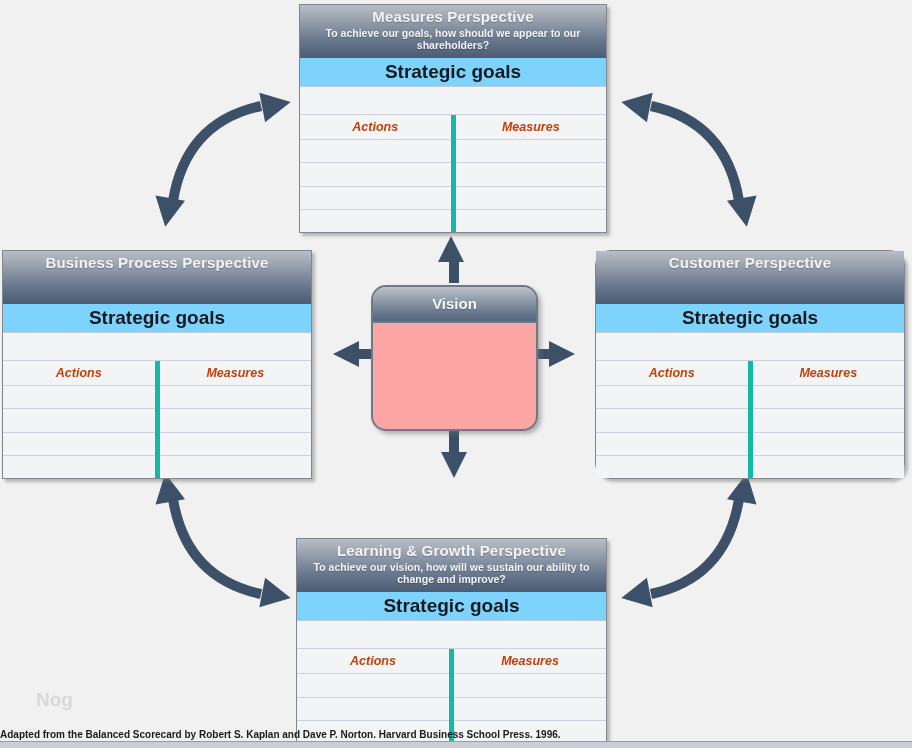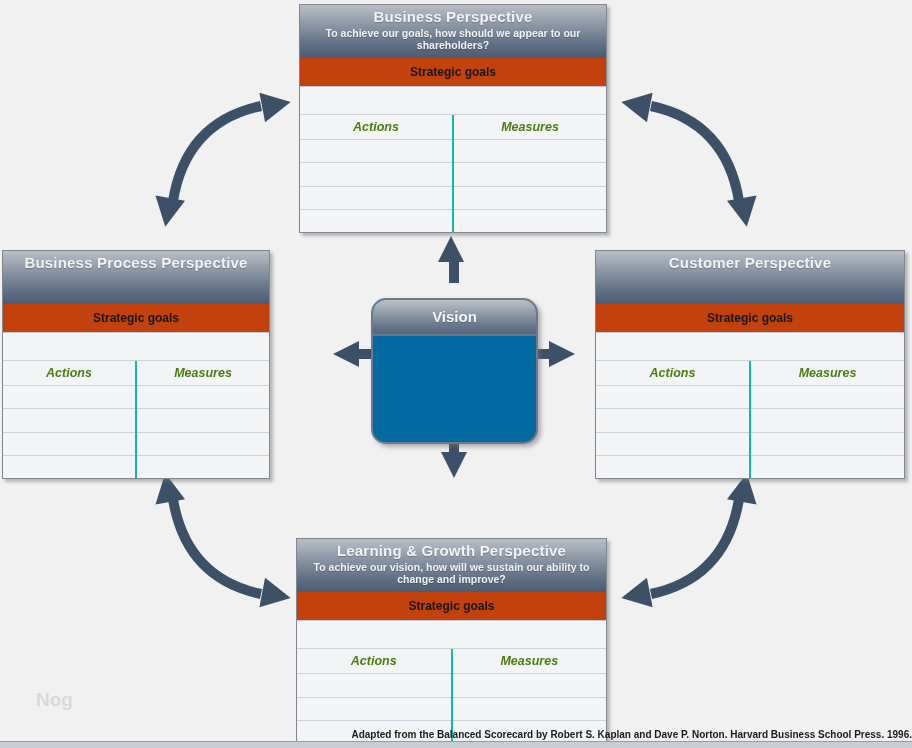--- a/index.html
+++ b/index.html
@@ -32,22 +32,22 @@
     position: absolute;
     z-index: 2;
     box-sizing: border-box;
     border: 1px solid #82878f;
     background: #f3f4f6;
     box-shadow: 3px 3px 3px rgba(110,110,110,0.45);
     display: flex;
     flex-direction: column;
   }
   .pos-financial { left: 299px; top: 4px;   width: 308px; height: 229px; }
-  .pos-business  { left: 2px;   top: 250px; width: 268px; height: 229px; }
-  .pos-customer  { left: 595px; top: 250px; width: 310px; height: 229px; }
+  .pos-business  { left: 2px;   top: 250px; width: 310px; height: 229px; }
+  .pos-customer  { left: 595px; top: 250px; width: 310px; height: 229px; border-radius: 15px; }
   .pos-learning  { left: 296px; top: 497px; width: 311px; height: 230px; margin-top: 41px; }
 
   .panel-header {
     height: 53px;
     flex: 0 0 53px;
     background: linear-gradient(180deg, #b9bec6 0%, #97a1ae 28%, #64748a 70%, #4b5b71 100%);
     color: #f3f4f6;
     text-align: center;
     padding-top: 3px;
     box-sizing: border-box;
@@ -60,70 +60,70 @@
   }
   .panel-subtitle {
     font-size: 10.5px;
     font-weight: bold;
     line-height: 1.18;
     padding: 2px 14px 0 14px;
     text-shadow: 0 1px 1px rgba(0,0,0,0.25);
   }
   .goals-band {
     flex: 0 0 28px;
-    background: #c2410c;
+    background: #7dd3fc;
     border-bottom: 1px solid #c3c9d4;
     text-align: center;
-    font-size: 12px;
+    font-size: 19px;
     font-weight: bold;
     color: #16191e;
     line-height: 28px;
   }
   .spacer-row {
     flex: 0 0 27px;
     border-bottom: 1px solid #ccd2db;
     background: #f3f4f6;
   }
   .am-table {
     flex: 1 1 auto;
     display: flex;
   }
   .am-col {
     flex: 1 1 50%;
     display: flex;
     flex-direction: column;
   }
-  .am-col + .am-col { border-left: 2px solid #14b8a6; }
+  .am-col + .am-col { border-left: 5px solid #14b8a6; }
   .col-head {
     flex: 0 0 24px;
     border-bottom: 1px solid #ccd2db;
     text-align: center;
     font-size: 12.5px;
     font-weight: bold;
     font-style: italic;
-    color: #4d7c0f;
+    color: #c2410c;
     line-height: 24px;
   }
   .cell {
     flex: 1 1 auto;
     border-bottom: 1px solid #ccd2db;
     background: #f3f4f6;
   }
   .cell:last-child { border-bottom: none; }
 
   
   .vision {
     position: absolute;
     z-index: 2;
-    left: 371px; top: 298px;
+    left: 371px; top: 285px;
     width: 167px; height: 146px;
     box-sizing: border-box;
     border: 2px solid #6e7987;
     border-radius: 15px;
-    background: #0369a1;
+    background: #fca5a5;
     box-shadow: 3px 3px 4px rgba(110,110,110,0.5);
     overflow: hidden;
     display: flex;
     flex-direction: column;
     justify-content: space-between;
   }
   .vision-header {
     flex: 0 0 34px;
     background: linear-gradient(180deg, #bcc1c9 0%, #9aa4b1 30%, #68788e 75%, #55657b 100%);
     border-bottom: 2px solid #6e7987;
@@ -135,21 +135,21 @@
     text-shadow: 0 1px 1px rgba(0,0,0,0.25);
   }
   .vision-body { flex: 1 1 auto; }
 
   
   .footer-note {
     position: absolute;
     z-index: 2;
     left: 0; right: 0;
     top: 729px;
-    text-align: right;
+    text-align: left;
     font-size: 10px;
     font-weight: bold;
     color: #1a1a1a;
   }
   .watermark {
     position: absolute;
     z-index: 0;
     left: 36px; top: 689px;
     font-size: 19px;
     font-weight: bold;
@@ -208,21 +208,21 @@
       <polygon points="15,0 -11,-13 -11,13" transform="translate(348,354) rotate(180)"></polygon>
     </g>
     <g>
       <path d="M 538 354 L 558 354" stroke-width="10"></path>
       <polygon points="15,0 -11,-13 -11,13" transform="translate(560,354) rotate(0)"></polygon>
     </g>
   </svg>
 
   <div class="panel pos-financial">
     <div class="panel-header">
-      <div class="panel-title">Business Perspective</div>
+      <div class="panel-title">Measures Perspective</div>
       <div class="panel-subtitle">To achieve our goals, how should we appear to our shareholders?</div>
     </div>
     <div class="goals-band">Strategic goals</div>
     <div class="spacer-row"></div>
     <div class="am-table">
       <div class="am-col">
         <div class="col-head">Actions</div>
         <div class="cell"></div>
         <div class="cell"></div>
         <div class="cell"></div>

